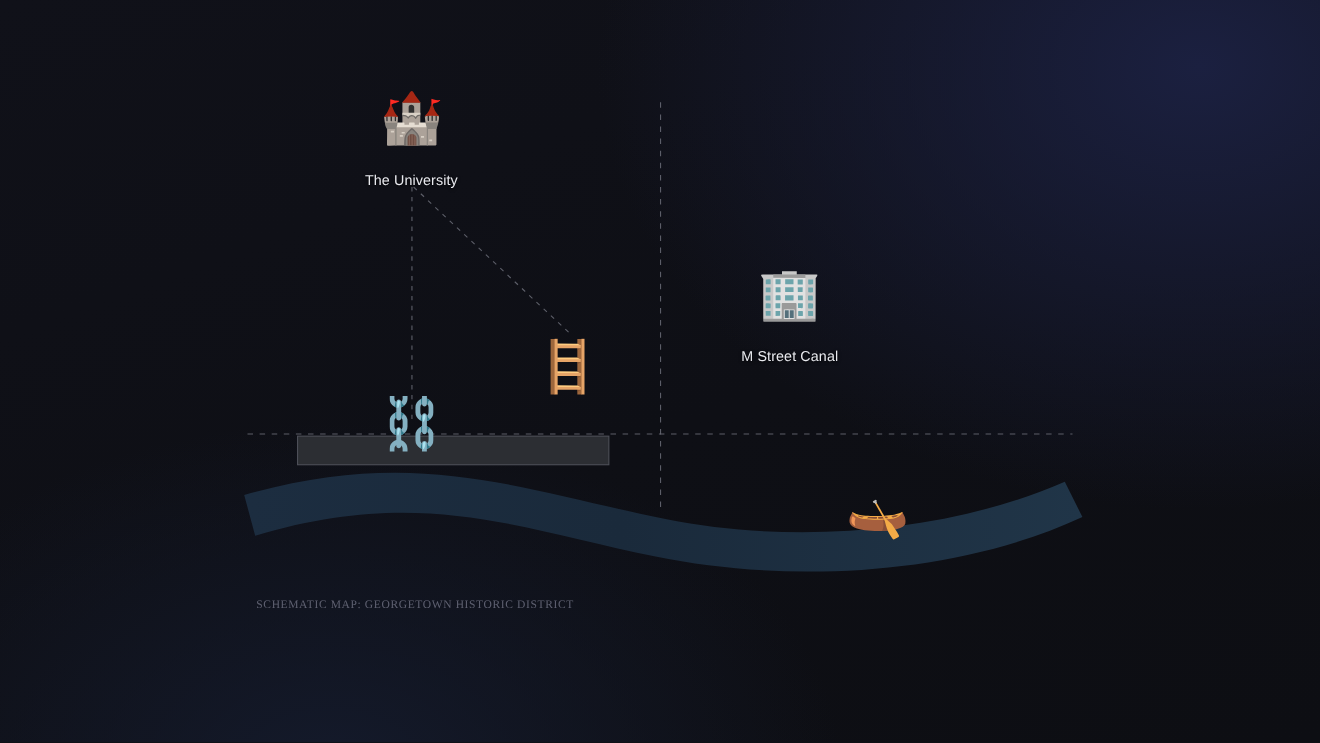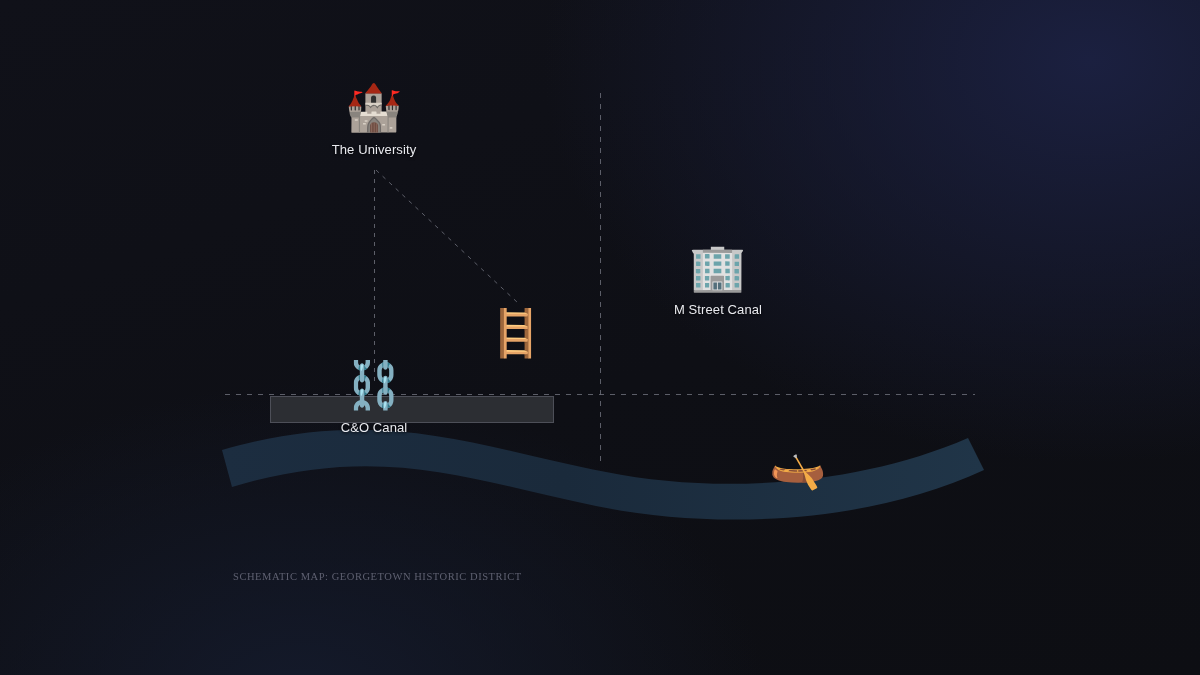--- a/index.html
+++ b/index.html
@@ -28,32 +28,32 @@
     user-select:none;
   }
   .poi-icon {
     font-size:46px;
     line-height:1;
     display:block;
     height:52px;
   }
   .poi-label {
     display:block;
-    margin-top:6px;
+    margin-top:20px;
     font-size:13px;
     color:#e9eaef;
     letter-spacing:.1px;
     white-space:nowrap;
     text-shadow:0 1px 3px rgba(0,0,0,.85);
   }
 
   
   #caption {
     position:absolute;
-    left:233px; top:571px;
+    left:233px; top:545px;
     font-family:"Liberation Serif", serif;
     font-size:10.5px;
     letter-spacing:.55px;
     color:#5e6070;
     white-space:nowrap;
   }
 
   
   #footer { position:absolute; left:0; bottom:0; width:1200px; height:105px; }
 </style>
@@ -99,21 +99,20 @@
     <span class="poi-icon">🏢</span>
     <span class="poi-label">M Street Canal</span>
   </div>
 
   <div class="poi" style="left:516px; top:310px;">
     <span class="poi-icon">🪜</span>
   </div>
 
   <div class="poi" style="left:374px; top:362px;">
     <span class="poi-icon">⛓️</span>
-    <span class="poi-label">C&amp;O Canal</span>
   </div>
 
   <div class="poi" style="left:798px; top:442px;">
     <span class="poi-icon">🛶</span>
   </div>
 
   <div id="caption">SCHEMATIC MAP: GEORGETOWN HISTORIC DISTRICT</div>
 
   <div id="footer">
     

